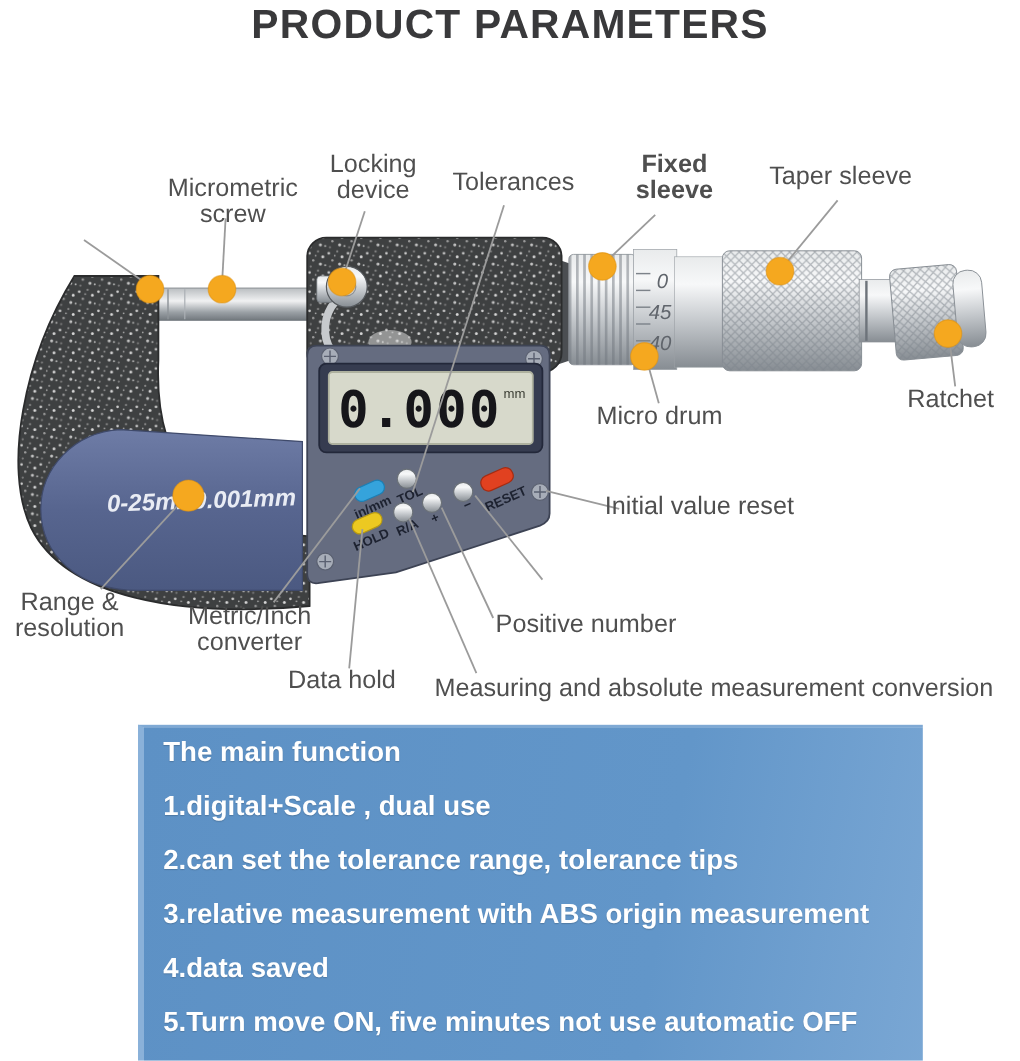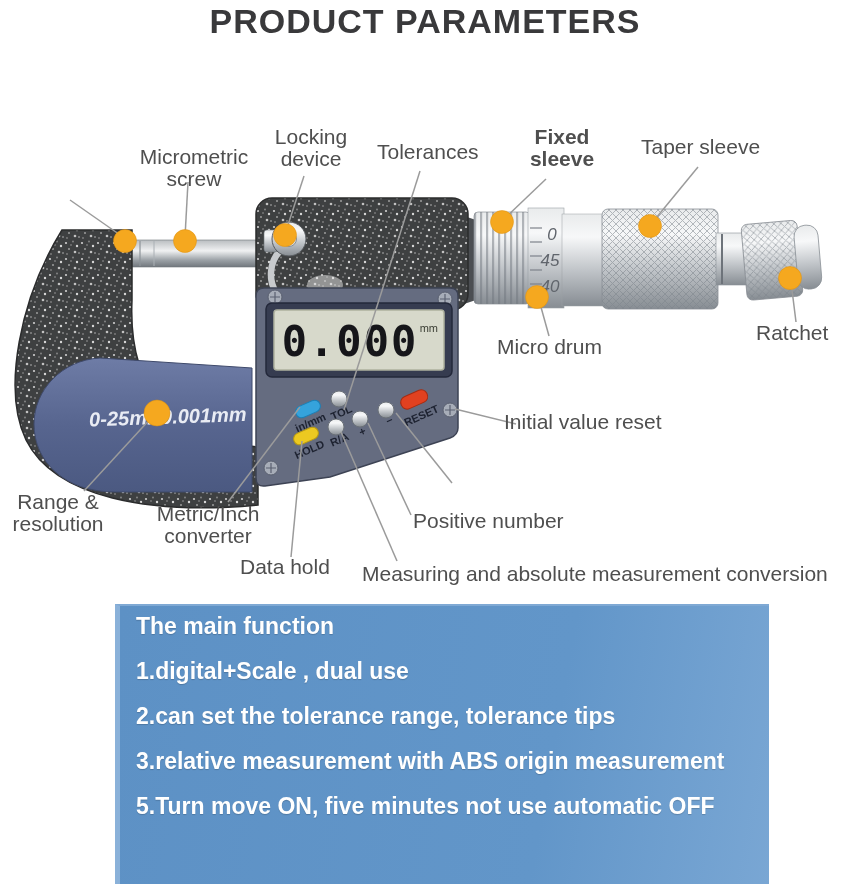--- a/index.html
+++ b/index.html
@@ -243,16 +243,17 @@
   <div class="callout ctr lb-range">Range &amp; resolution</div>
   <div class="callout ctr lb-metric">Metric/Inch converter</div>
   <div class="callout lb-datahold">Data hold</div>
   <div class="callout lb-relative">Measuring and absolute measurement conversion</div>
 
   <div class="blue-box">
     <div class="fn-line fn-heading">The main function</div>
     <div class="fn-line fn-item">1.digital+Scale , dual use</div>
     <div class="fn-line fn-item">2.can set the tolerance range, tolerance tips</div>
     <div class="fn-line fn-item">3.relative measurement with ABS origin measurement</div>
+    <div class="fn-line fn-item">4.data saved</div>
     <div class="fn-line fn-item">5.Turn move ON, five minutes not use automatic OFF</div>
   </div>
 
 </div>
 
 </body></html>

